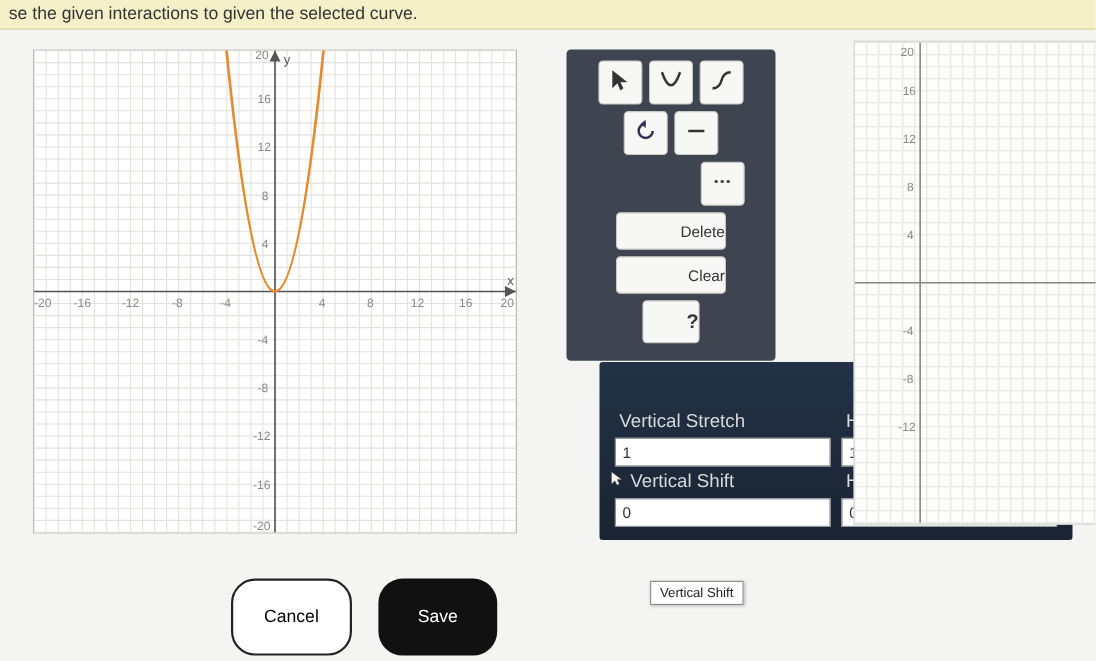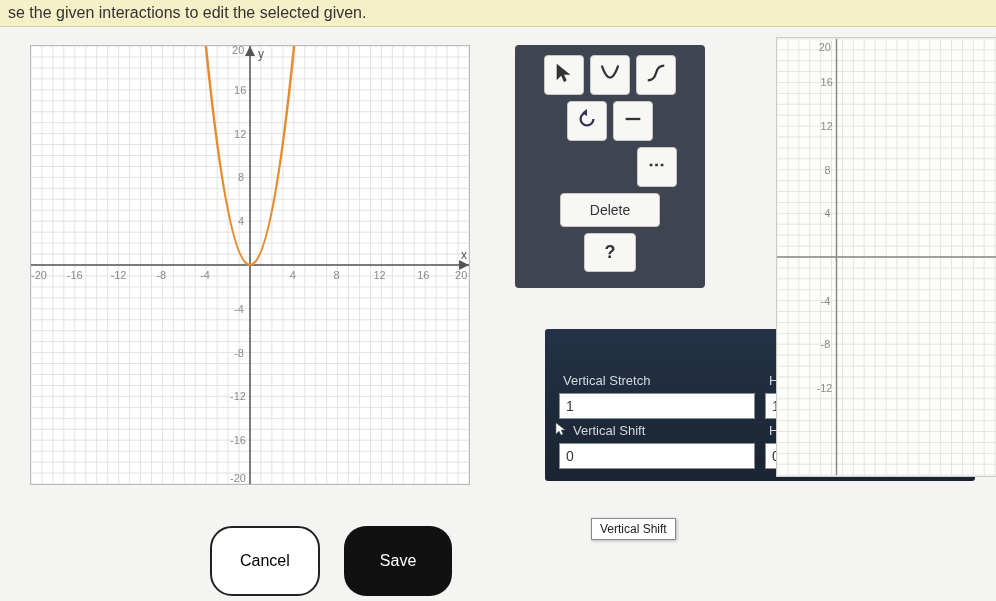--- a/index.html
+++ b/index.html
@@ -57,21 +57,21 @@
 }
 .tool-btn svg { width: 22px; height: 22px; }
 .wide-btn {
   display: block;
   width: 100px;
   margin: 6px auto;
   padding: 8px 0;
   background: #f7f7f5;
   border: 1px solid #c9c9c5;
   border-radius: 4px;
-  text-align: center;
+  text-align: right;
   font-size: 14px;
   cursor: pointer;
   color: #333;
 }
 
 .properties-panel {
   position: absolute;
   left: 545px;
   top: 302px;
   width: 430px;
@@ -89,21 +89,21 @@
   color: #fff;
   font-weight: bold;
   cursor: pointer;
 }
 .prop-grid {
   display: grid;
   grid-template-columns: 1fr 1fr;
   column-gap: 10px;
   row-gap: 2px;
 }
-.prop-label { font-size: 13px; color: #d6d9dd; padding: 2px 0 3px 4px; }
+.prop-label { font-size: 17px; color: #d6d9dd; padding: 2px 0 3px 4px; }
 .prop-input {
   width: 100%;
   padding: 4px 6px;
   font-size: 14px;
   border: 1px solid #8a8f96;
   background: #fff;
   color: #333;
 }
 .reflect-row {
   display: flex;
@@ -162,21 +162,21 @@
   color: #fff;
   border: none;
   border-radius: 22px;
   font-size: 16px;
   cursor: pointer;
 }
 </style>
 </head>
 <body>
 
-<div class="instruction-bar">se the given interactions to edit the selected given.</div>
+<div class="instruction-bar">se the given interactions to given the selected curve.</div>
 
 <div class="main-area">
 
   <div class="graph-panel">
     <svg viewBox="0 0 440 440">
 
       <g stroke="#e2e2df" stroke-width="1">
 
         <g>
 
@@ -344,20 +344,21 @@
     <div class="tool-row" style="justify-content:flex-end;padding-right:18px">
       <div class="tool-btn">
         <span>
           <svg viewBox="0 0 24 24">
               <line x1="4" y1="12" x2="20" y2="12" stroke="#333" stroke-width="2.5" stroke-dasharray="3 3"></line>
             </svg>
         </span>
       </div>
     </div>
     <div class="wide-btn">Delete</div>
+    <div class="wide-btn">Clear</div>
     <div class="wide-btn" style="width:52px;font-weight:bold;font-size:18px">?</div>
   </div>
 
   <div class="properties-panel">
     <div class="properties-close">
       <span>✕</span>
     </div>
     <div class="prop-grid">
       <div class="prop-label">Vertical Stretch</div>
       <div class="prop-label">Horizontal Stretch</div>

